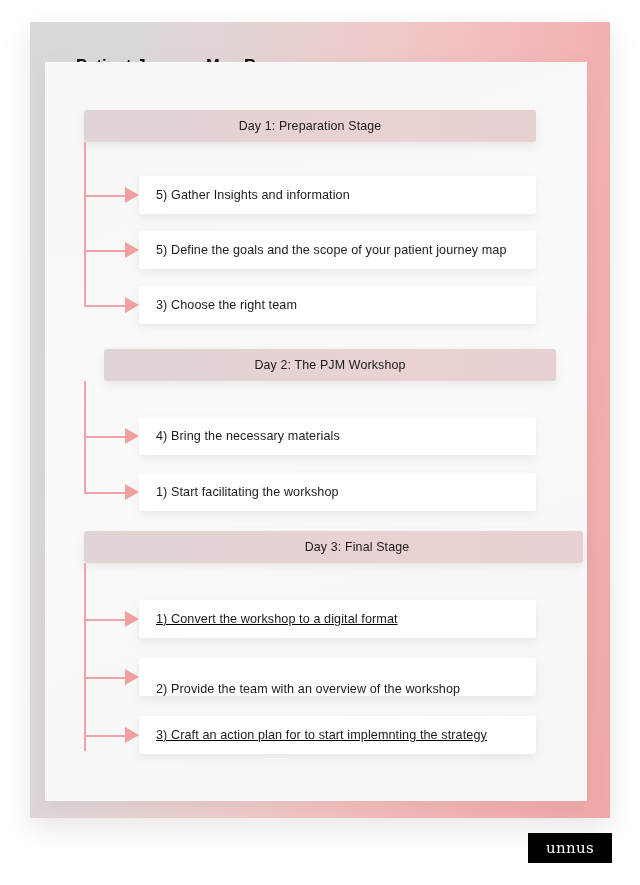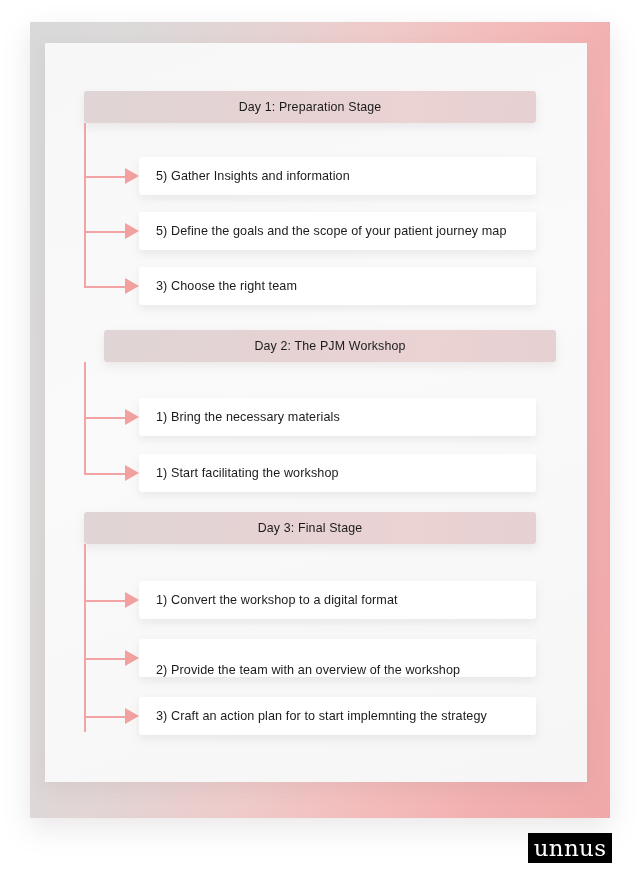--- a/index.html
+++ b/index.html
@@ -38,21 +38,21 @@
                 #f3bcbb 66%,
                 #f2b0b0 82%,
                 #f0a8a8 100%);
     box-shadow: 0 10px 26px rgba(140,120,120,0.18);
   }
 
   
   #inner-panel {
     position: absolute;
     left: 15px;
-    top: 21px;
+    top: 40px;
     width: 542px;
     height: 739px;
     background: linear-gradient(160deg, #f7f7f7 0%, #fafafa 45%, #f6f6f6 100%);
     box-shadow: 0 6px 18px rgba(120,110,110,0.10);
   }
 
   
   #page-title {
     position: absolute;
     left: 46px;
@@ -146,21 +146,21 @@
     top: 833px;
     width: 84px;
     height: 30px;
     background: #000000;
     display: flex;
     align-items: center;
     justify-content: center;
   }
   #logo-text {
     font-family: "DejaVu Serif", "Liberation Serif", serif;
-    font-size: 23px;
+    font-size: 15px;
     color: #ffffff;
     letter-spacing: 0.3px;
     line-height: 1;
   }
 </style>
 </head>
 <body>
 
 <div id="canvas">
 
@@ -208,54 +208,54 @@
 
         <div class="spine" style="left:39px; top:319px; height:112px;"></div>
 
         <div class="branch" style="left:39px; top:374px; width:42px;"></div>
         <div class="arrow" style="left:80px; top:366px;"></div>
 
         <div class="branch" style="left:39px; top:430px; width:42px;"></div>
         <div class="arrow" style="left:80px; top:422px;"></div>
 
         <div class="step-card" style="top:355px;">
-          <span class="step-label">1) Bring the necessary materials</span>
+          <span class="step-label">4) Bring the necessary materials</span>
         </div>
 
         <div class="step-card" style="top:411px;">
           <span class="step-label">1) Start facilitating the  workshop</span>
         </div>
       </div>
 
       <div class="day-group">
 
-        <div class="day-header" style="top:469px;">
+        <div class="day-header" style="top:469px;padding-left:47px;">
           <span class="day-header-label">Day 3:  Final Stage</span>
         </div>
 
         <div class="spine" style="left:39px; top:501px; height:188px;"></div>
 
         <div class="branch" style="left:39px; top:557px; width:42px;"></div>
         <div class="arrow" style="left:80px; top:549px;"></div>
 
         <div class="branch" style="left:39px; top:615px; width:42px;"></div>
         <div class="arrow" style="left:80px; top:607px;"></div>
 
         <div class="branch" style="left:39px; top:673px; width:42px;"></div>
         <div class="arrow" style="left:80px; top:665px;"></div>
 
-        <div class="step-card" style="top:538px;">
+        <div class="step-card" style="top:538px;text-decoration:underline;">
           <span class="step-label">1) Convert the workshop to a digital format</span>
         </div>
 
         <div class="step-card" style="top:596px;align-items:flex-end;">
           <span class="step-label">2) Provide the team with an overview of the workshop</span>
         </div>
 
-        <div class="step-card" style="top:654px;">
+        <div class="step-card" style="top:654px;text-decoration:underline;">
           <span class="step-label">3) Craft an action plan for to start implemnting the strategy</span>
         </div>
       </div>
 
     </div>
   </div>
 
   <div id="logo">
     <span id="logo-text">unnus</span>
   </div>

